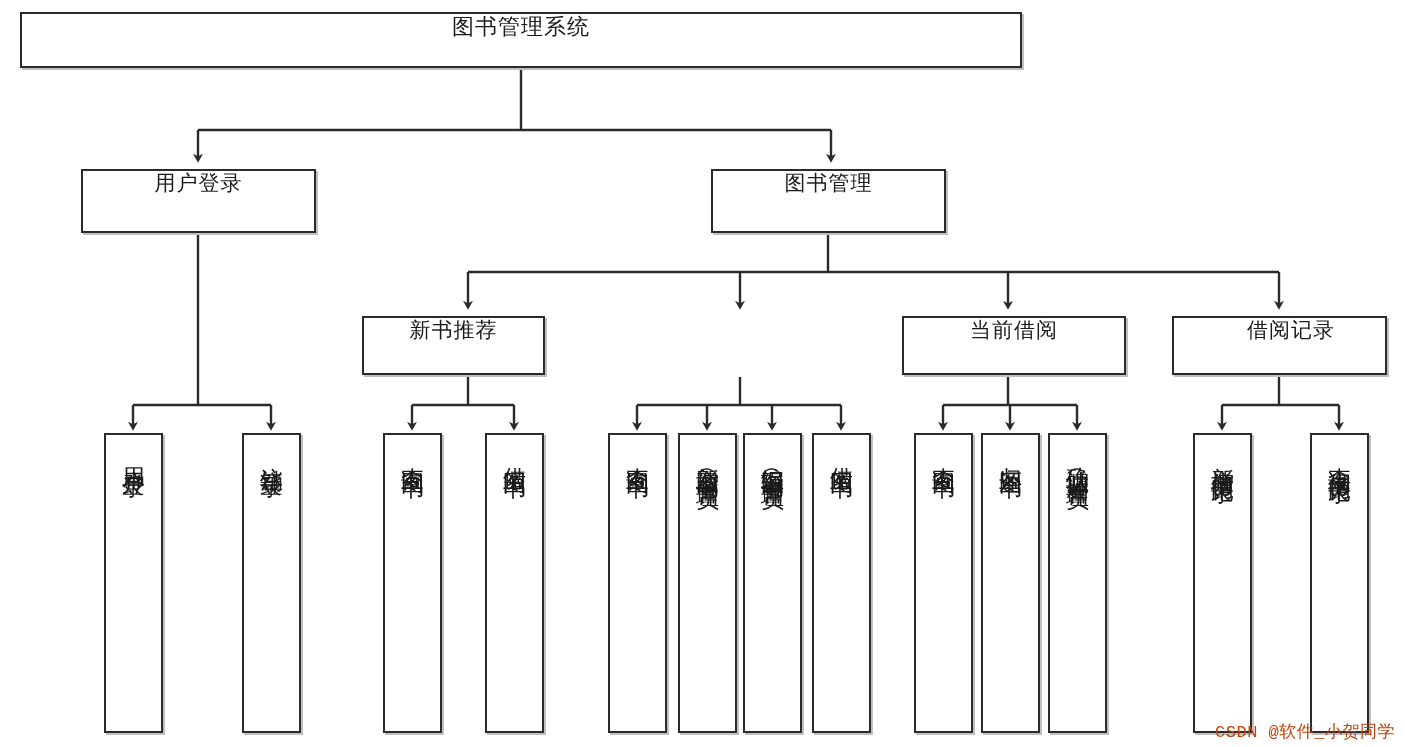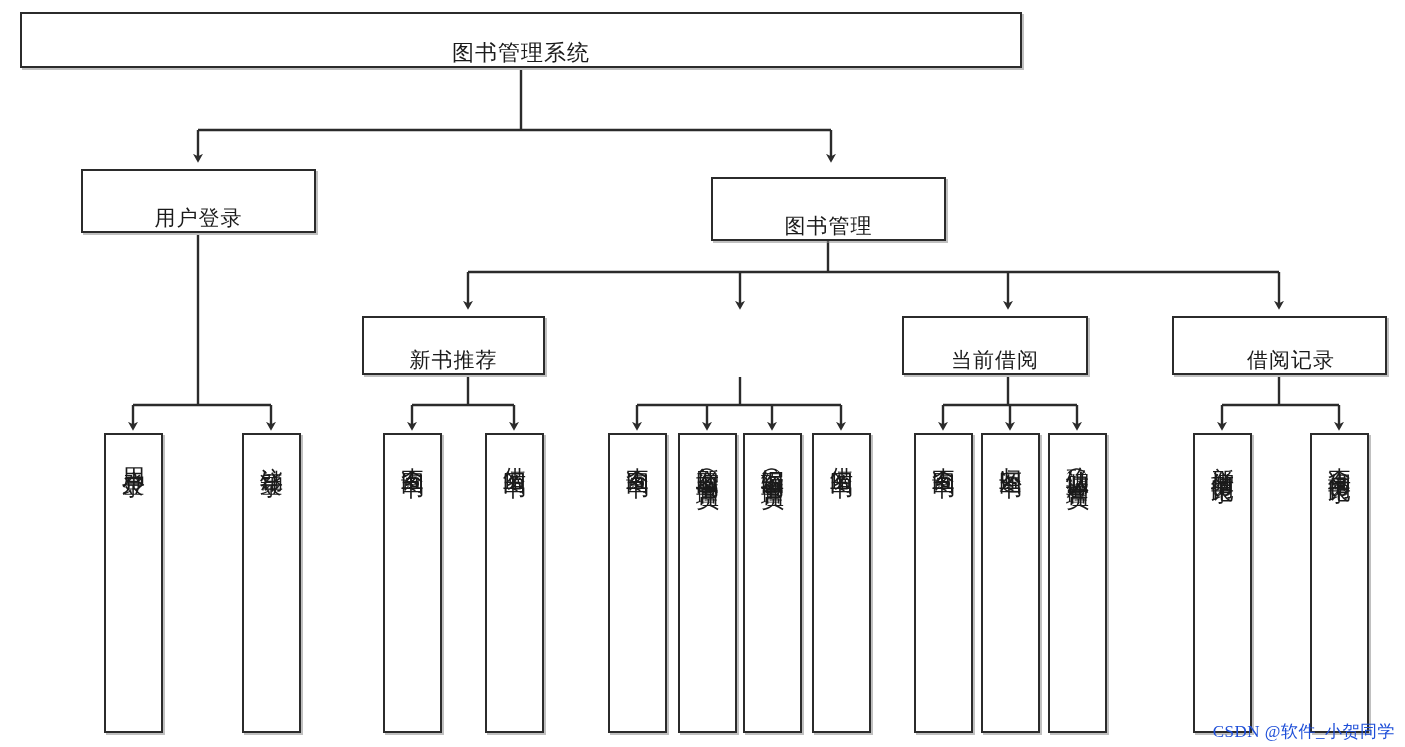--- a/index.html
+++ b/index.html
@@ -21,21 +21,21 @@
     pointer-events:none;
   }
   
   .node{
     position:absolute;
     box-sizing:border-box;
     background:#ffffff;
     border:2px solid #2b2b2b;
     box-shadow:2px 2px 0 rgba(140,140,140,0.55);
     display:flex;
-    align-items:flex-end;
+    align-items:flex-start;
     justify-content:center;
     color:#1a1a1a;
     line-height:1.18;
   }
   .node .label{
     display:block;
     text-align:center;
     white-space:nowrap;
   }
   
@@ -58,24 +58,24 @@
     line-height:1.0;
     white-space:nowrap;
     text-align:start;
   }
   
   #watermark{
     position:absolute;
     right:10px;
     bottom:4px;
     font-size:17px;
-    color:#1d4ed8;
+    color:#c2410c;
     letter-spacing:0.5px;
     white-space:nowrap;
-    font-family:Liberation Serif, serif;
+    font-family:Liberation Mono, monospace;
   }
 </style>
 </head>
 <body>
 
 <div id="diagram-root">
 
   <svg id="connectors" viewBox="0 0 1405 747" width="1405" height="747" xmlns="http://www.w3.org/2000/svg">
     <defs>
       <marker id="arrow" markerWidth="11" markerHeight="11" refX="4.2" refY="5" orient="auto" markerUnits="userSpaceOnUse">
@@ -127,28 +127,28 @@
     </g>
   </svg>
 
   <div class="node horiz root" style="left:20px;top:12px;width:1002px;height:56px;">
     <span class="label">图书管理系统</span>
   </div>
 
   <div class="node horiz" style="left:81px;top:169px;width:235px;height:64px;">
     <span class="label">用户登录</span>
   </div>
-  <div class="node horiz" style="left:711px;top:169px;width:235px;height:64px;margin-top:8px;">
+  <div class="node horiz" style="left:711px;top:169px;width:235px;height:64px;">
     <span class="label">图书管理</span>
   </div>
 
   <div class="node horiz" style="left:362px;top:316px;width:183px;height:59px;">
     <span class="label">新书推荐</span>
   </div>
-  <div class="node horiz" style="left:902px;top:316px;width:186px;height:59px;">
+  <div class="node horiz" style="left:902px;top:316px;width:224px;height:59px;">
     <span class="label">当前借阅</span>
   </div>
   <div class="node horiz" style="left:1172px;top:316px;width:215px;height:59px;padding-left:23px;">
     <span class="label">借阅记录</span>
   </div>
 
   <div class="node vert" style="left:104px;top:433px;width:59px;height:300px;">
     <span class="label">用户登录</span>
   </div>
   <div class="node vert" style="left:242px;top:433px;width:59px;height:300px;">

